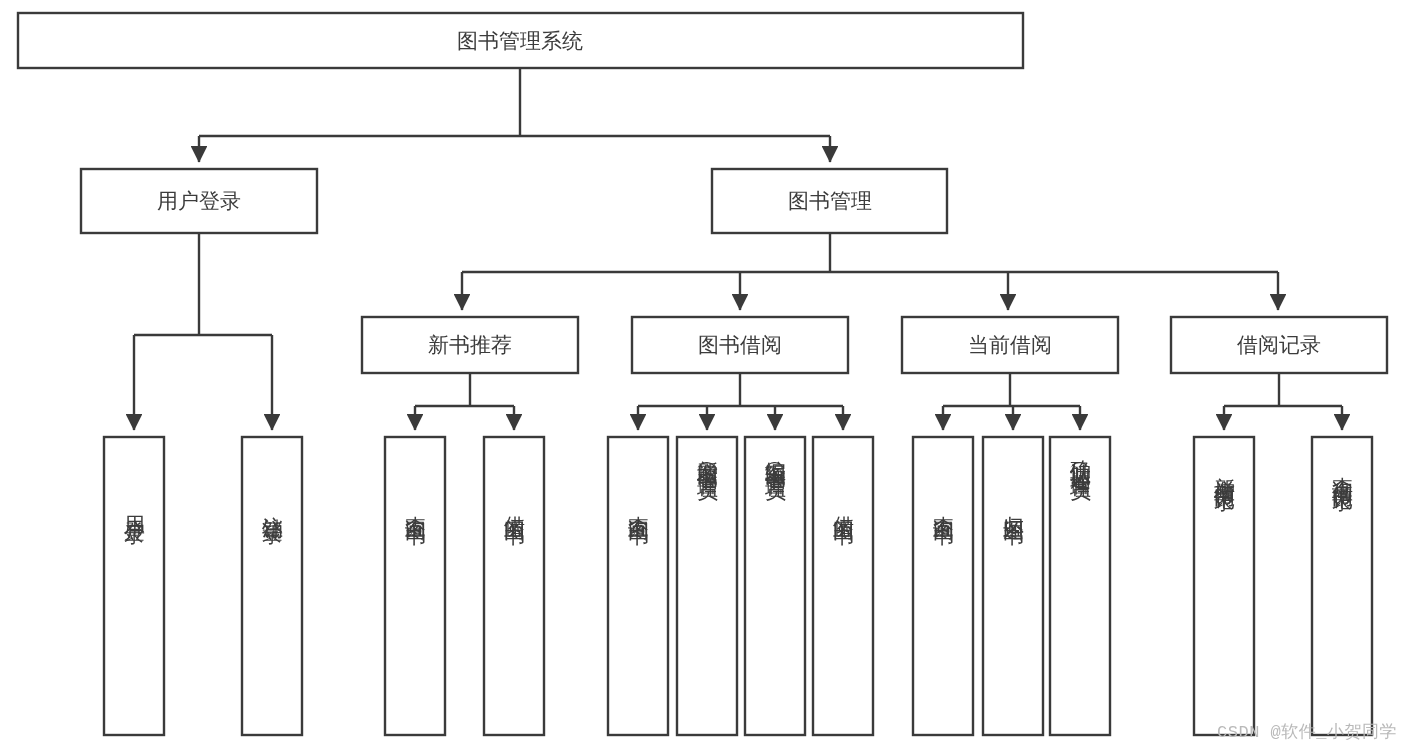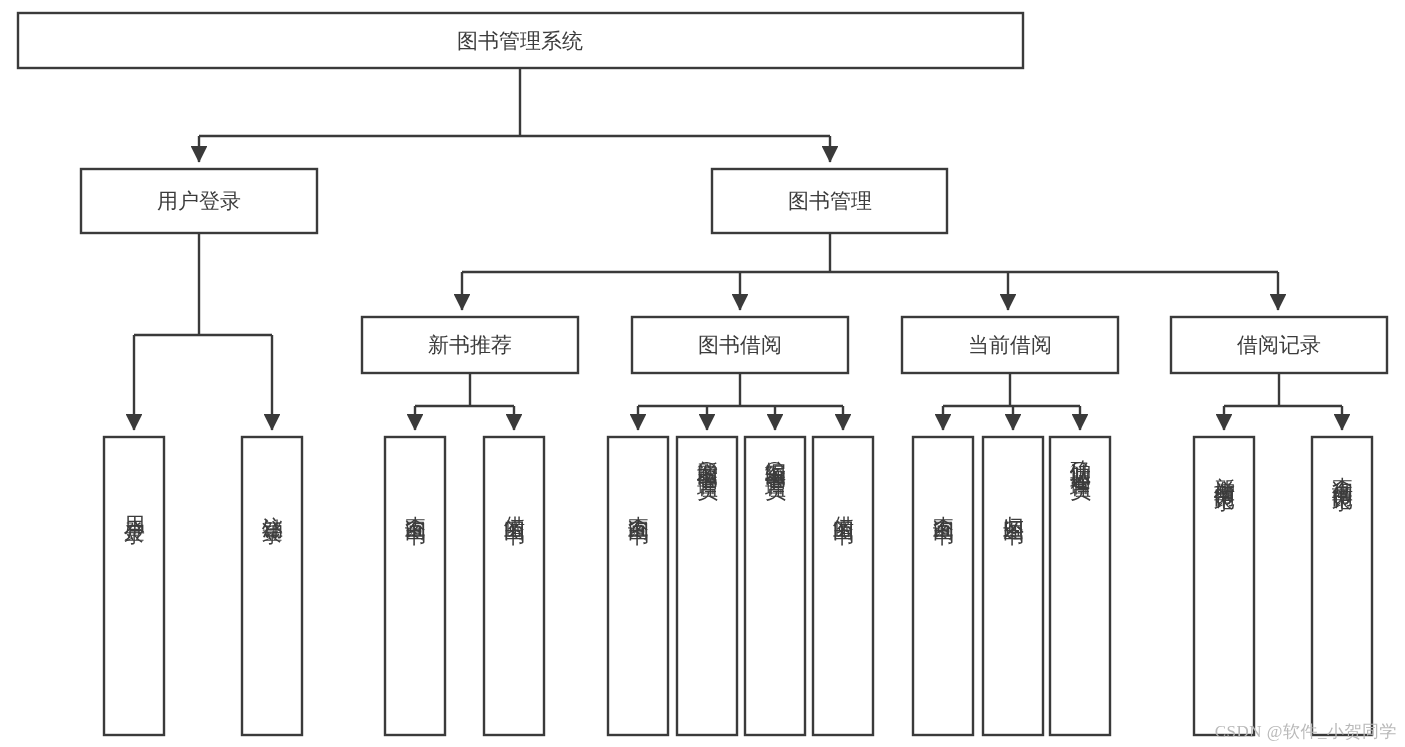--- a/index.html
+++ b/index.html
@@ -61,21 +61,21 @@
     font-size: 21px;
     line-height: 1.0;
     letter-spacing: 3px;
     color: #3c3c3c;
     white-space: nowrap;
   }
   .watermark {
     position: absolute;
     right: 8px;
     bottom: 4px;
-    font-family: Liberation Serif, serif;
+    font-family: Liberation Mono, monospace;
     font-size: 17px;
     color: #b9b9b9;
     letter-spacing: 0.5px;
     white-space: nowrap;
   }
 </style>
 </head>
 <body>
 
 <div id="diagram-root">

